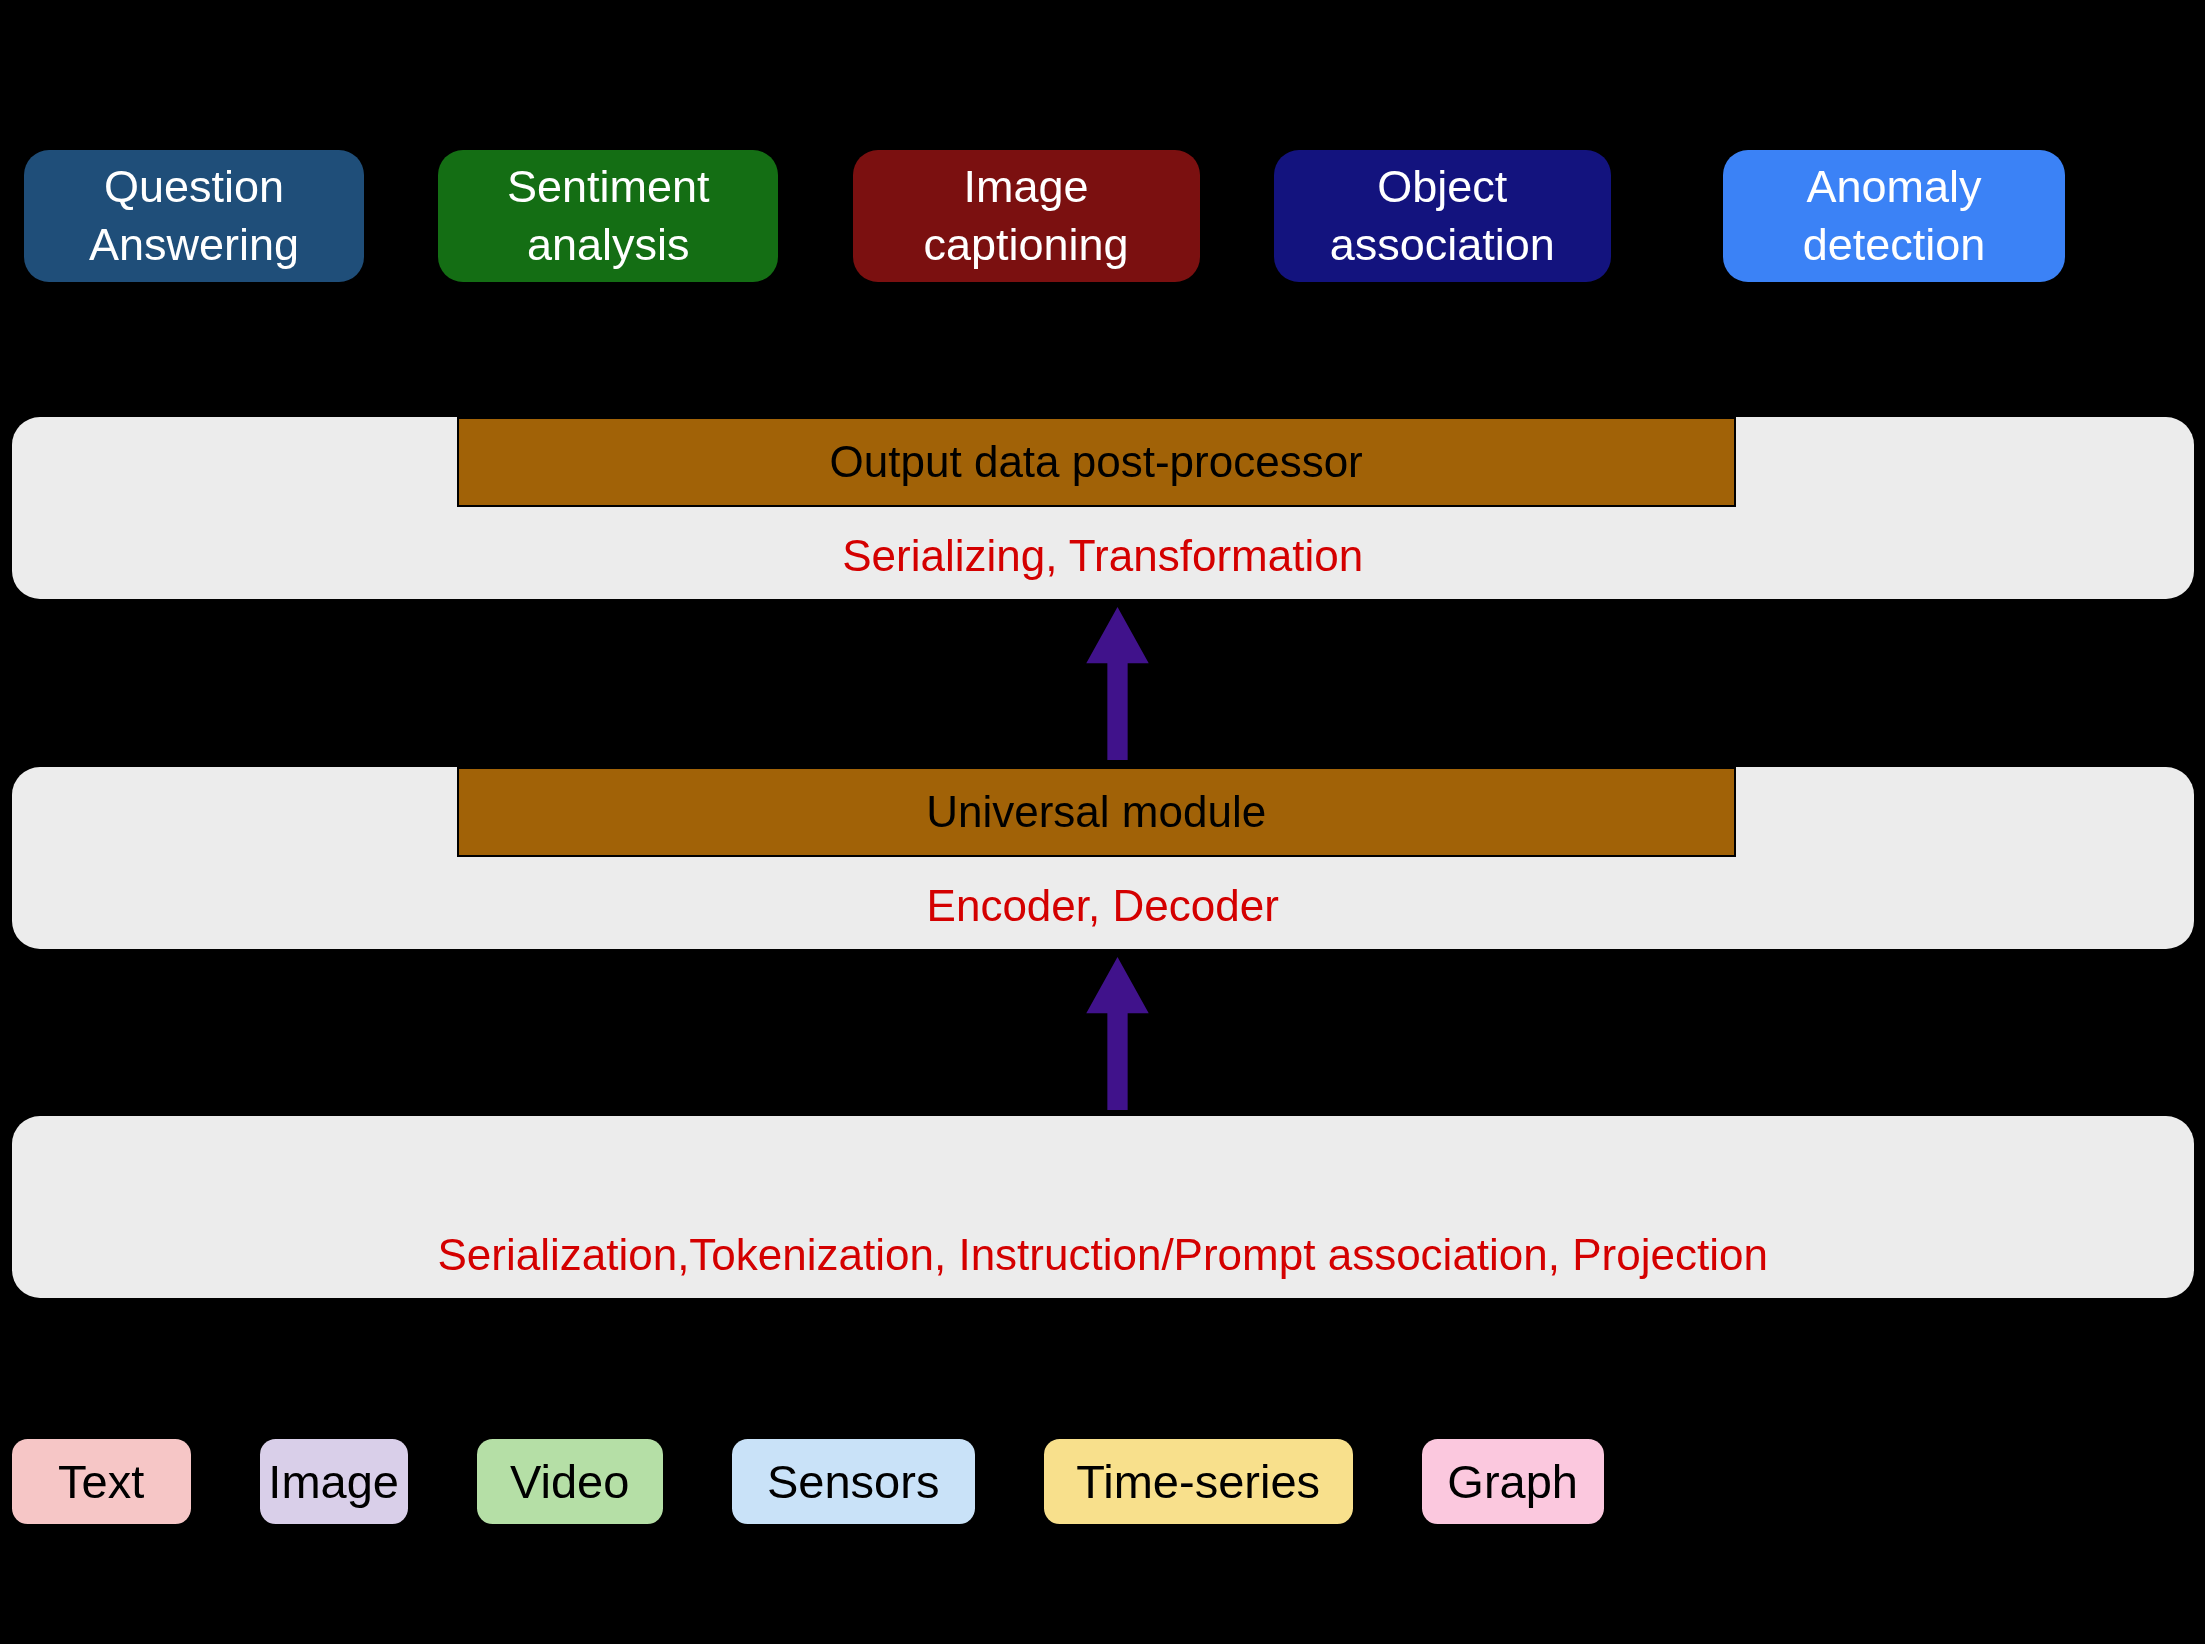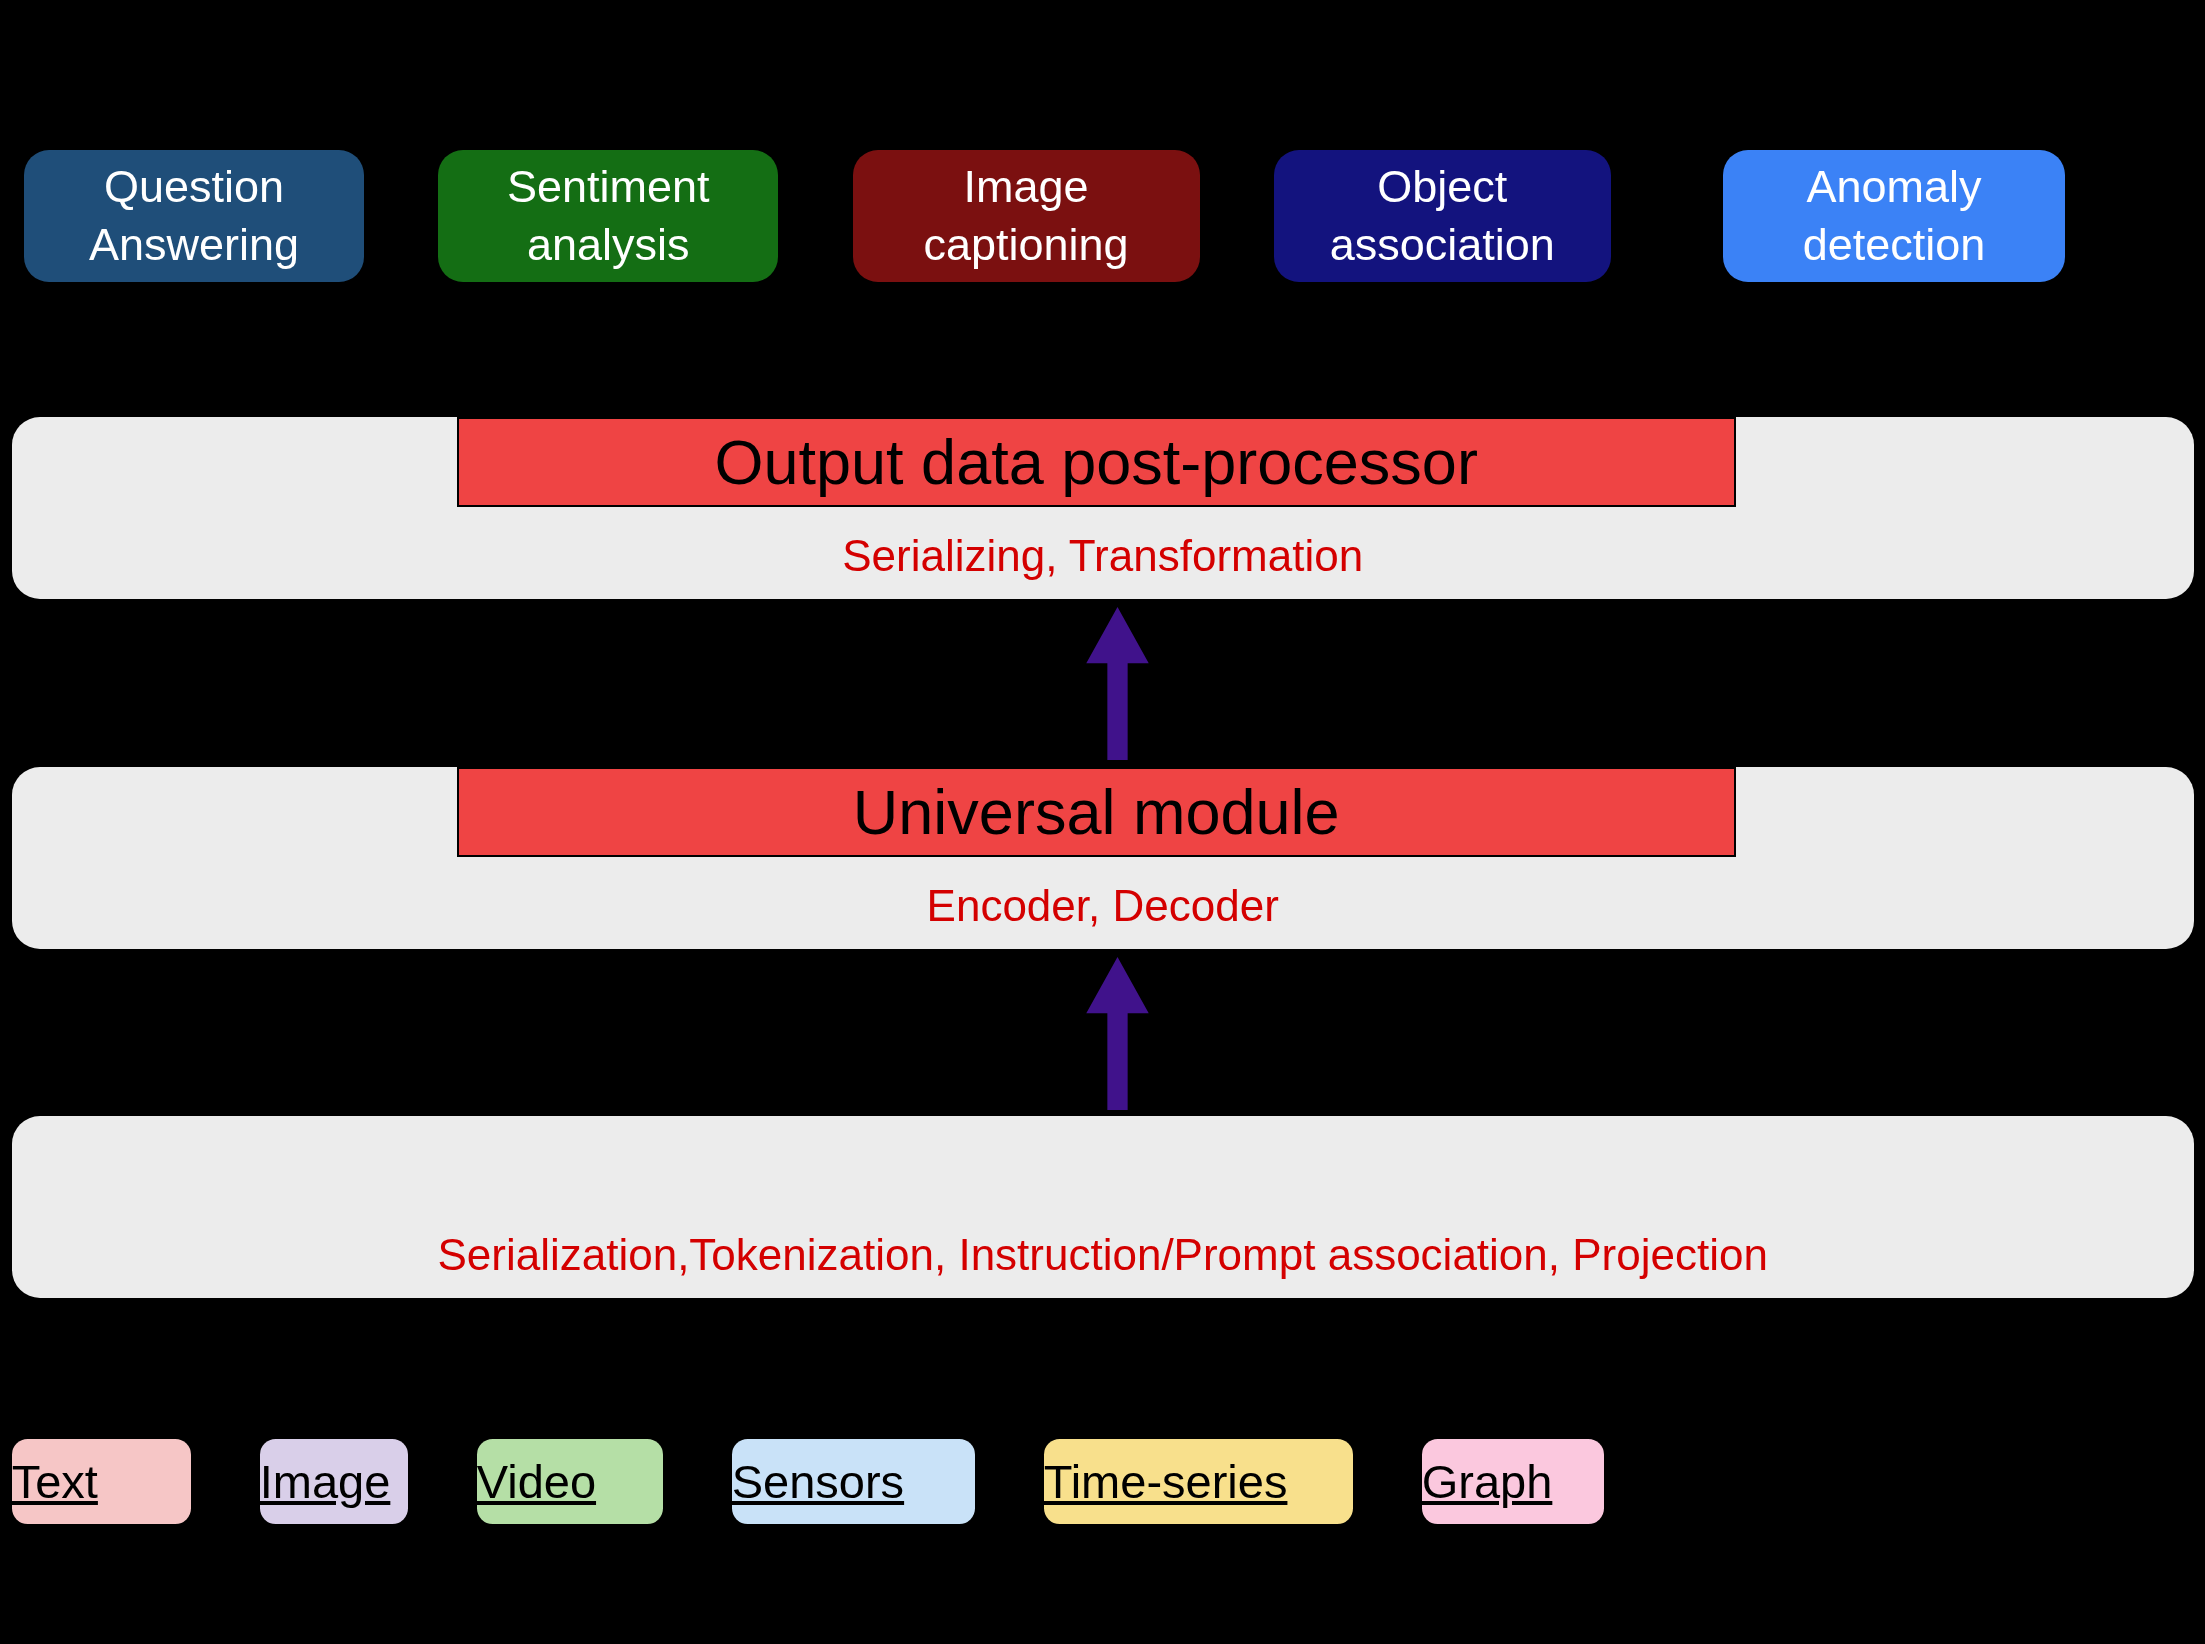--- a/index.html
+++ b/index.html
@@ -52,27 +52,27 @@
   #stage-output   { top: 417px; }
   #stage-universal{ top: 767px; }
   #stage-input    { top: 1116px; }
 
   .stage-title {
     position: absolute;
     left: 445px;
     top: 0;
     width: 1279px;
     height: 90px;
-    background: #ef4444;
+    background: #a16207;
     border: 2.3px solid #000000;
     box-sizing: border-box;
     display: flex;
     align-items: center;
     justify-content: center;
-    font-size: 63px;
+    font-size: 44px;
     color: #000000;
     white-space: nowrap;
   }
   .stage-sub {
     position: absolute;
     left: 0;
     top: 90px;
     width: 100%;
     height: 97px;
     display: flex;
@@ -100,25 +100,24 @@
     top: 1439px;
     display: flex;
     gap: 69px;
   }
   .modality-box {
     height: 85px;
     border-radius: 15.7px;
     color: #000000;
     display: flex;
     align-items: center;
-    justify-content: flex-start;
+    justify-content: center;
     font-size: 47px;
     box-sizing: border-box;
     white-space: nowrap;
-    text-decoration: underline;
   }
   .modality-box:nth-child(1) { width: 179px; }
   .modality-box:nth-child(2) { width: 148px; }
   .modality-box:nth-child(3) { width: 186px; }
   .modality-box:nth-child(4) { width: 243px; }
   .modality-box:nth-child(5) { width: 309px; }
   .modality-box:nth-child(6) { width: 182px; }
   .modality-box:nth-child(7) { width: 371px; }
 </style>
 </head>

